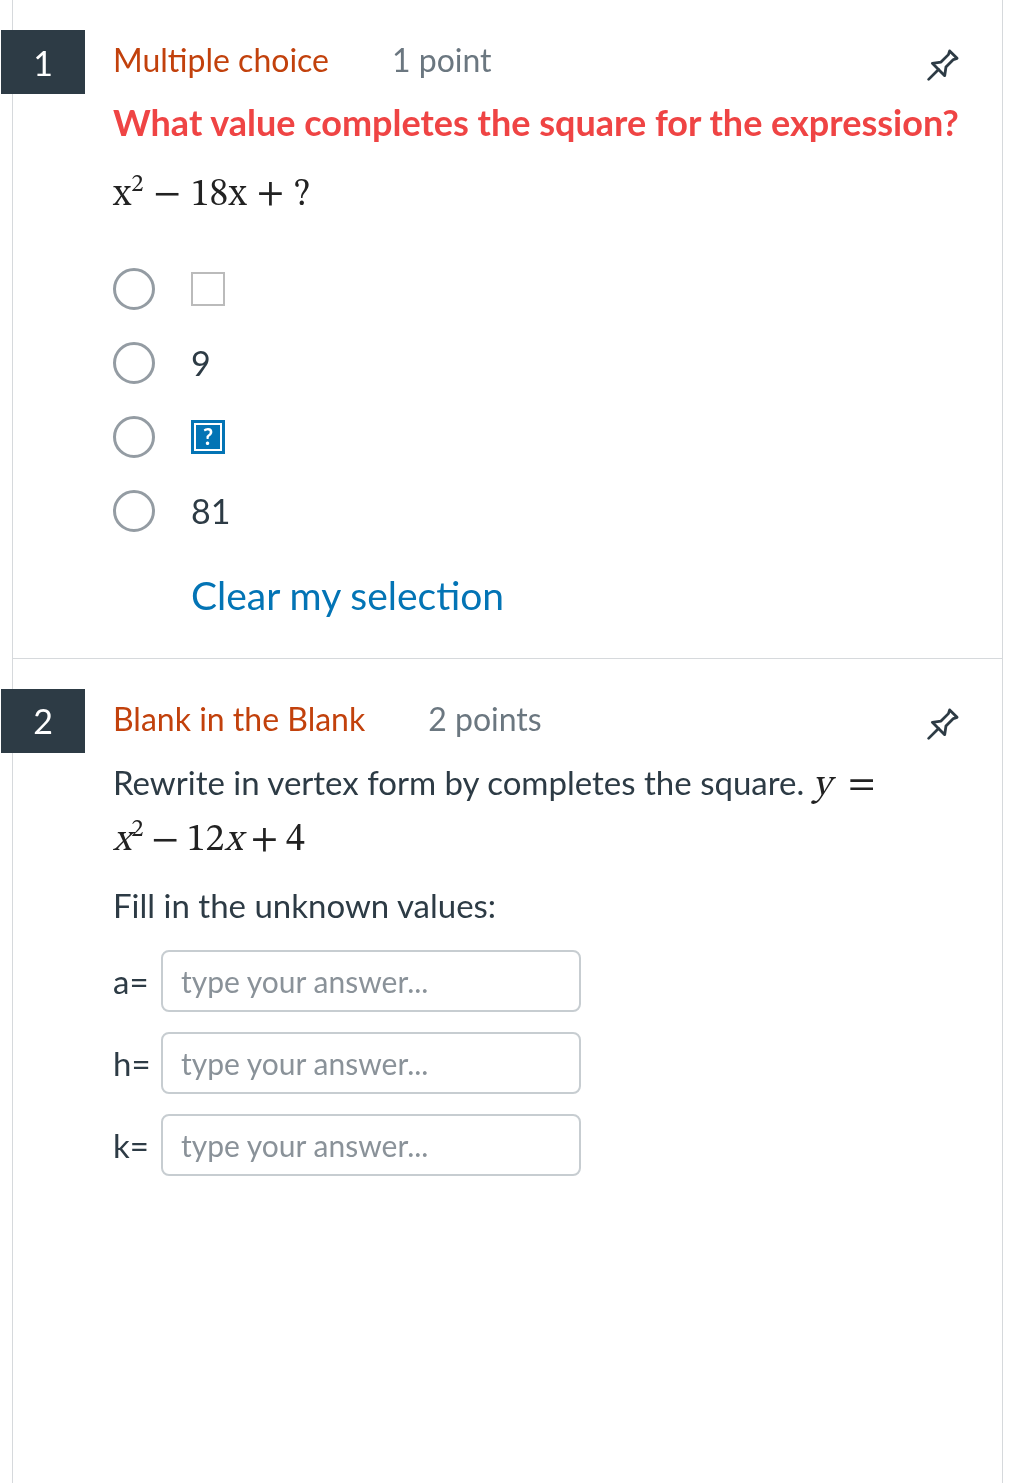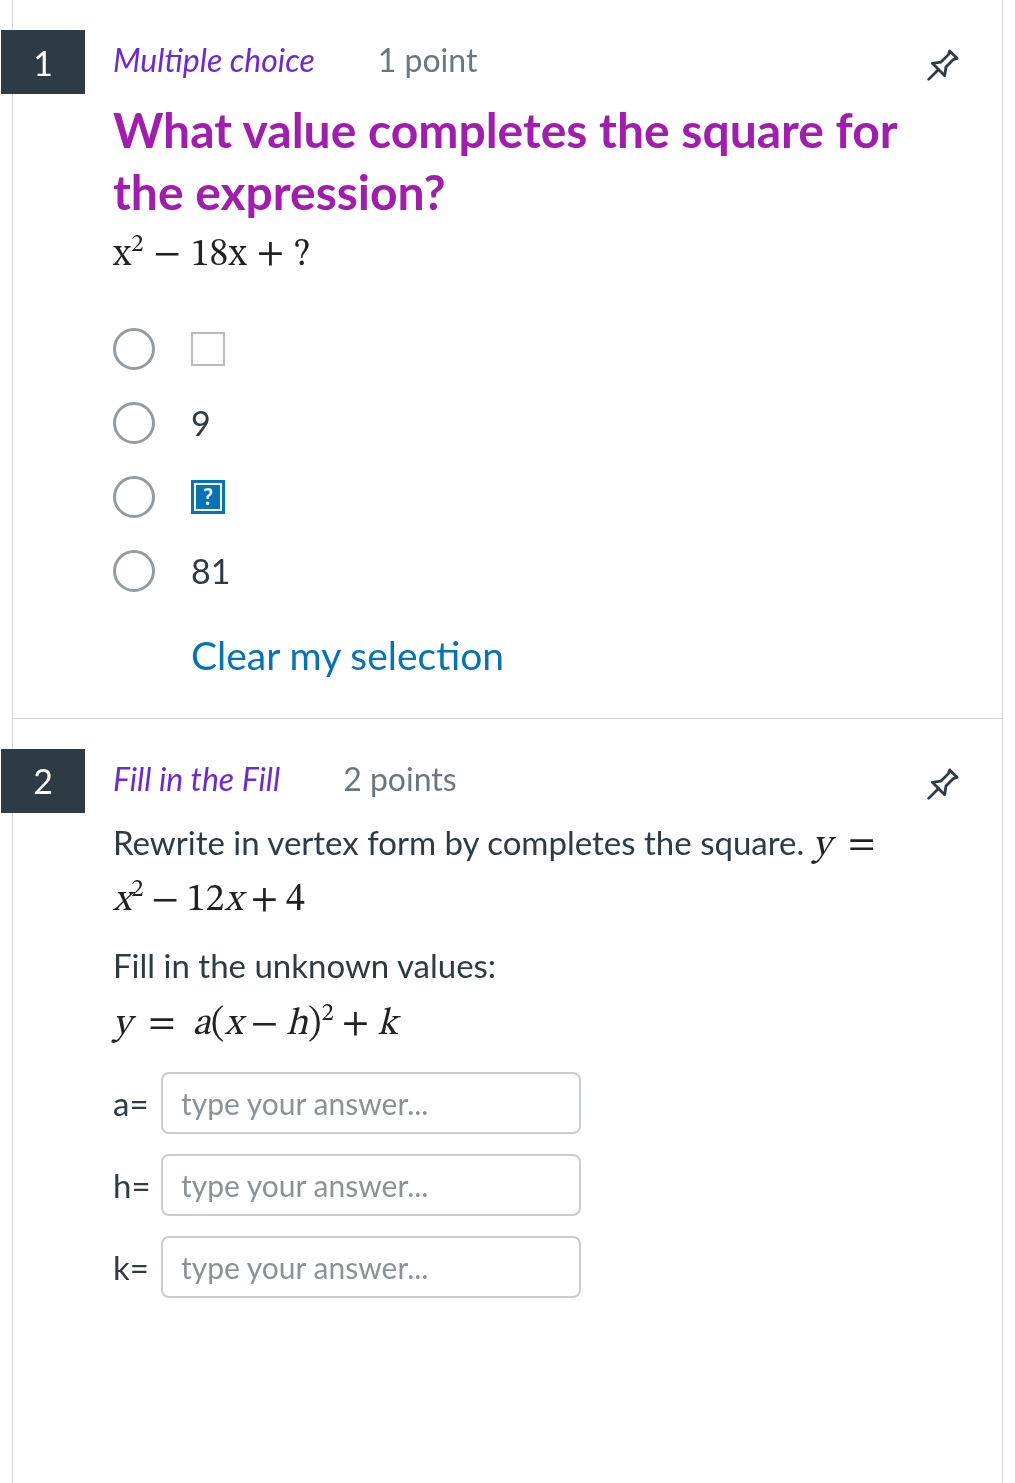--- a/index.html
+++ b/index.html
@@ -38,44 +38,43 @@
   }
   .q-header {
     display: flex;
     align-items: center;
     gap: 28px;
     margin-bottom: 20px;
     margin-top: 10px;
   }
   .q-type {
     font-size: 32px;
-    color: #6d28d9;
-    font-style: italic;
+    color: #c2410c;
   }
   .q-points {
     font-size: 32px;
     color: #6b7780;
     margin-left: 35px;
   }
   .pin-icon {
     position: absolute;
     right: 40px;
     top: 46px;
     width: 42px;
     height: 42px;
     color: #2d3b45;
     cursor: pointer;
   }
   .pin-icon svg { width: 100%; height: 100%; }
   .q-prompt {
-    font-size: 48px;
+    font-size: 36px;
     font-weight: 700;
-    color: #a21caf;
+    color: #ef4444;
     line-height: 1.3;
-    margin-bottom: 4px;
+    margin-bottom: 22px;
   }
   .math {
     font-family: "STIX Two Math", "Latin Modern Math", "Cambria Math", Georgia, serif;
     font-size: 38px;
     color: #222;
     line-height: 1.4;
   }
   .math sup { font-size: 0.65em; vertical-align: super; }
   .math .op { padding: 0 10px; }
   .options {
@@ -213,29 +212,28 @@
     <div class="q-number">2</div>
     <div class="pin-icon">
       <svg viewBox="0 0 24 24" fill="none" stroke="currentColor" stroke-width="1.6" stroke-linejoin="round" stroke-linecap="round">
         <g transform="rotate(45 12 12)">
           <path d="M9 2 L15 2 L14 4 L14 10 L17 14 L7 14 L10 10 L10 4 Z"></path>
           <line x1="12" y1="14" x2="12" y2="22"></line>
         </g>
       </svg>
     </div>
     <div class="q-header">
-      <span class="q-type">Fill in the Fill</span>
+      <span class="q-type">Blank in the Blank</span>
       <span class="q-points">2 points</span>
     </div>
 
     <div class="q2-body">
       <span>Rewrite in vertex form by completes the square. </span>
       <span class="math-big" id="q2-eq1" style="display:inline">y <span class="op upright">=</span> x<sup class="upright">2</sup><span class="op upright">−</span><span class="upright">12</span>x<span class="op upright">+</span><span class="upright">4</span></span>
       <div style="margin-top:14px">Fill in the unknown values:</div>
-      <div class="math-big" id="q2-eq2">y <span class="op upright">=</span> a<span class="upright">(</span>x<span class="op upright">−</span>h<span class="upright">)</span><sup class="upright">2</sup><span class="op upright">+</span>k</div>
     </div>
 
     <div id="q2-blanks">
         <div class="blank-row">
           <div class="blank-label">a=</div>
           <input class="blank-input" type="text" placeholder="type your answer..." style="">
         </div>
         <div class="blank-row">
           <div class="blank-label">h=</div>
           <input class="blank-input" type="text" placeholder="type your answer..." style="">

